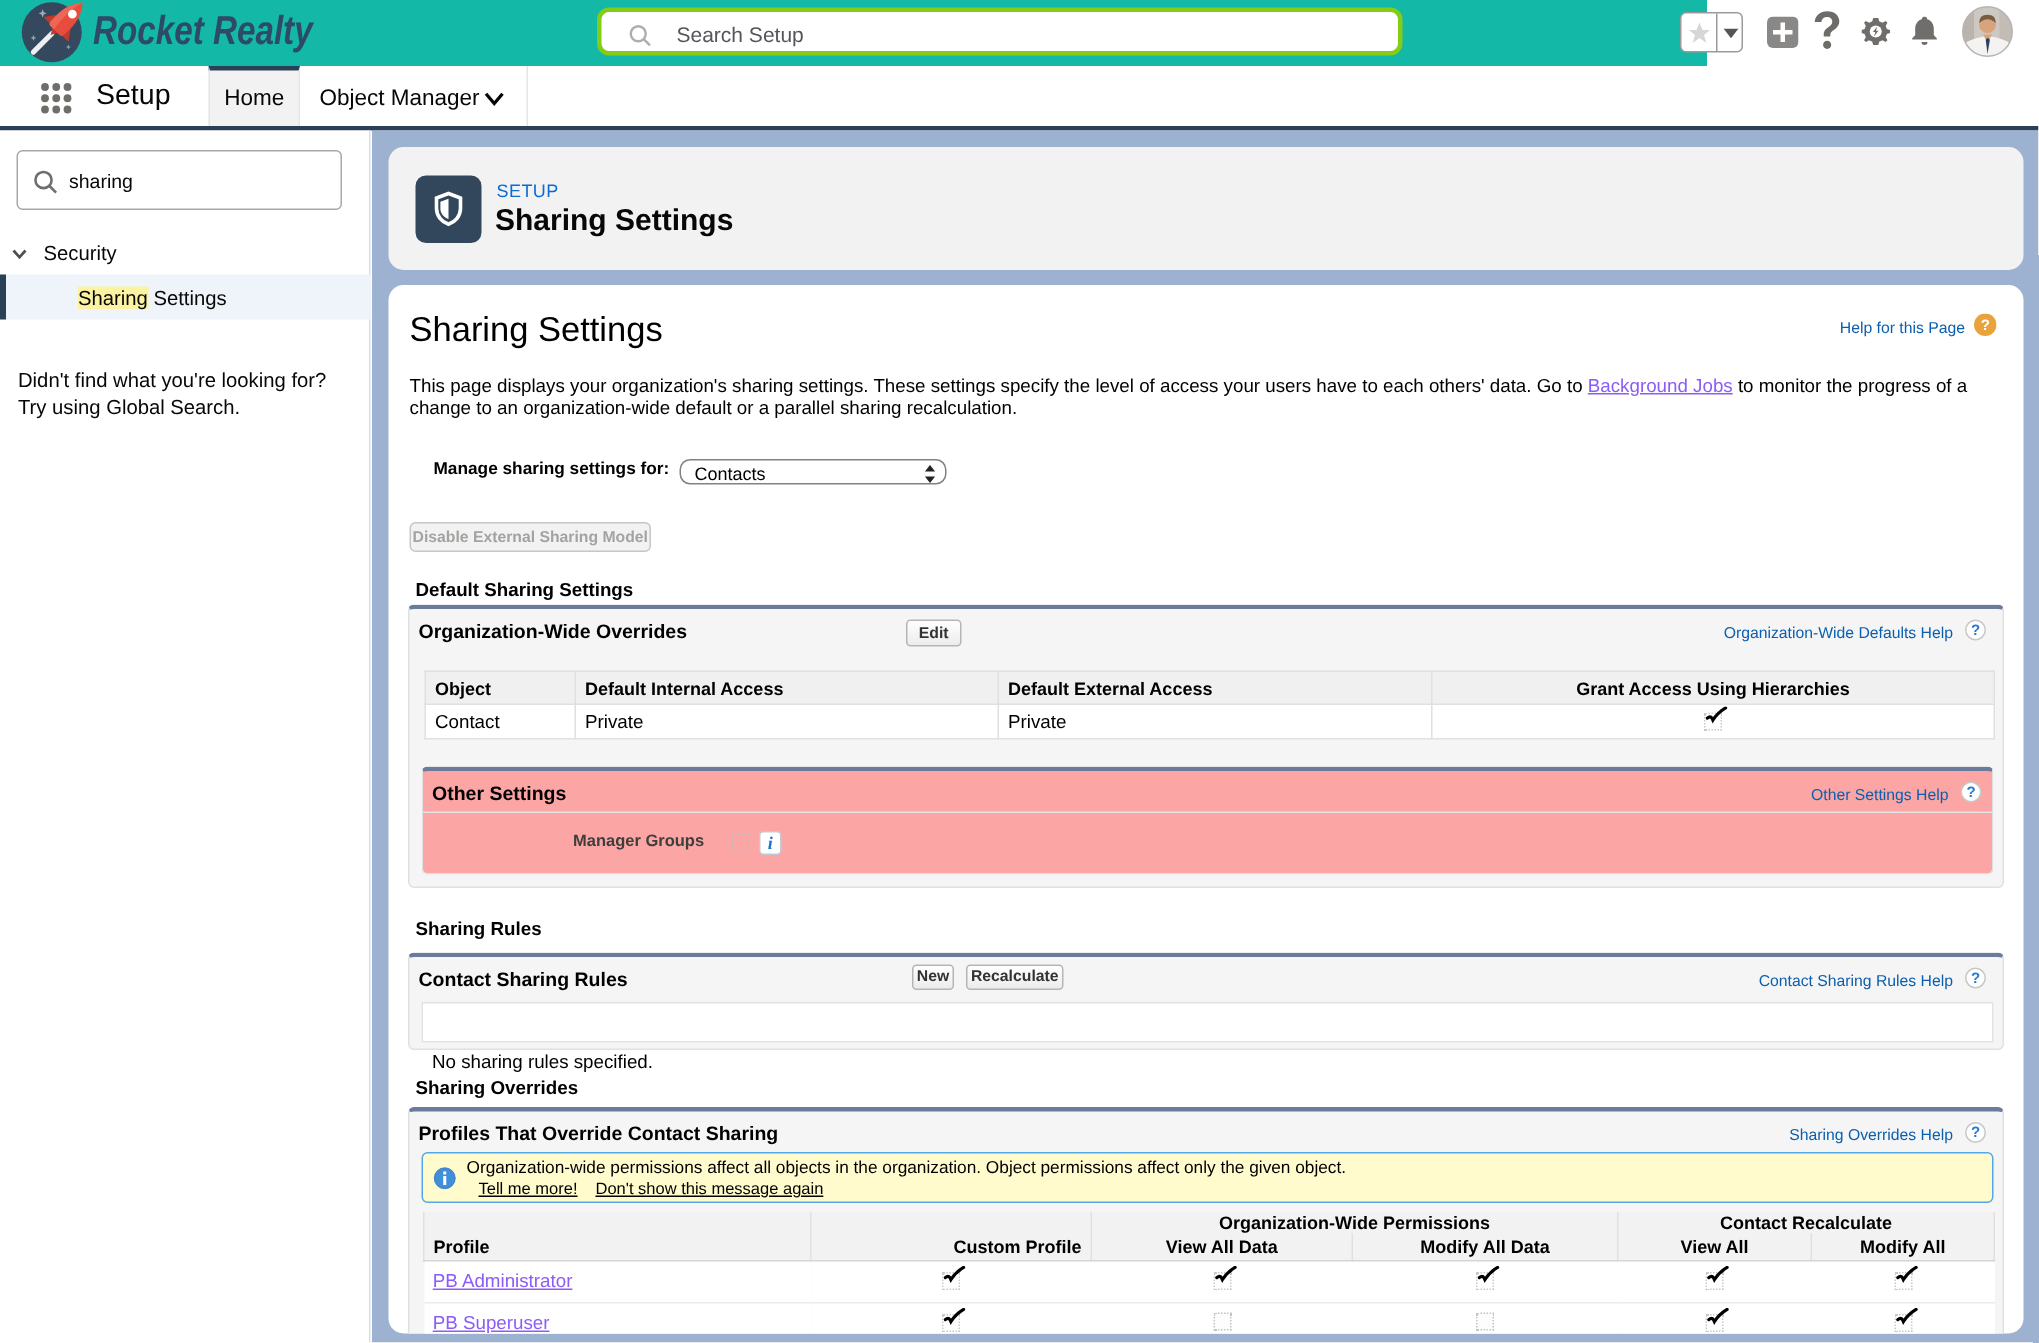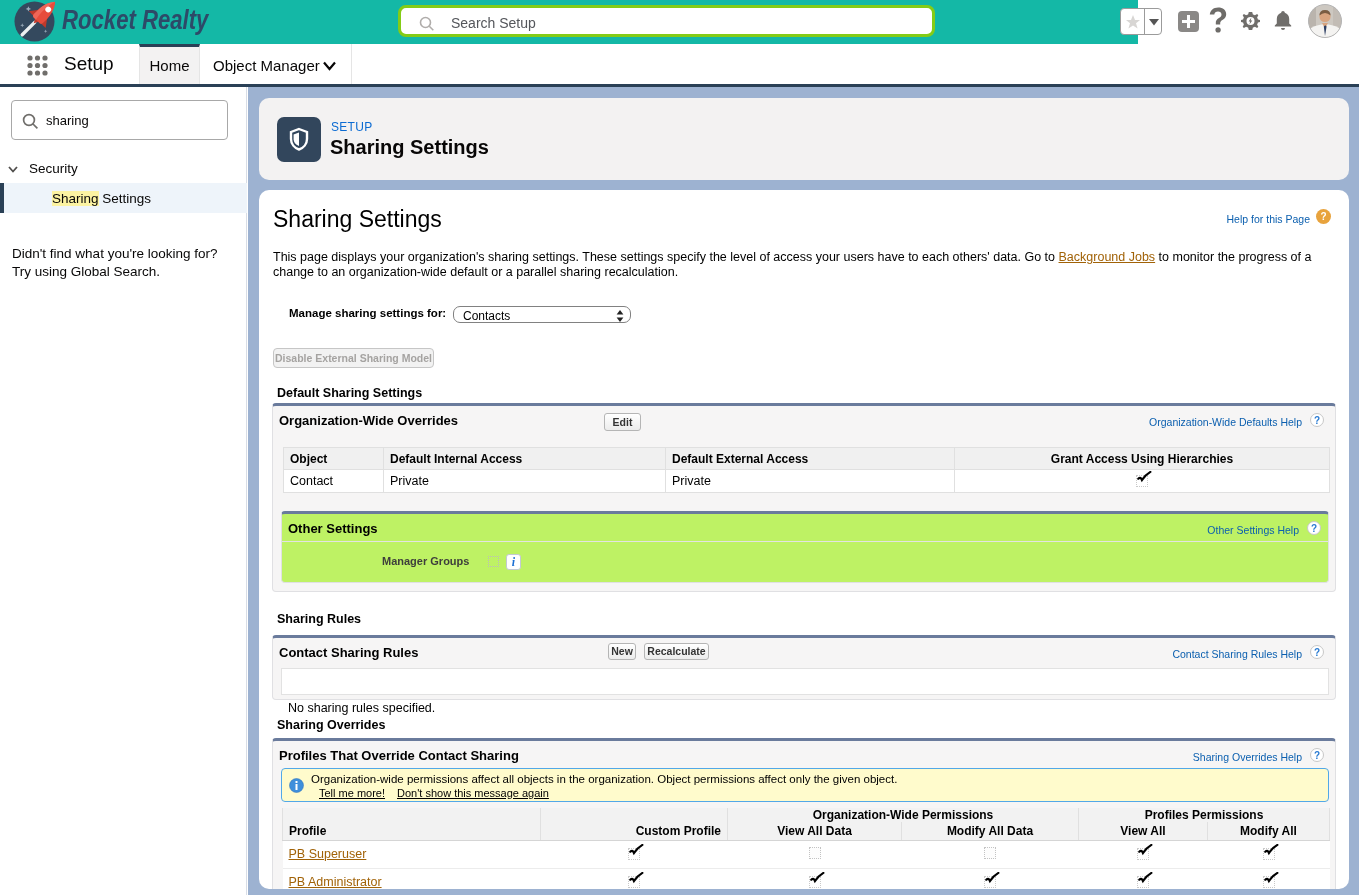--- a/index.html
+++ b/index.html
@@ -66,21 +66,21 @@
 .qcirc { position:absolute; width:14px; height:14px; border-radius:50%; background:#fff; border:1px solid #c8c8c8; color:#2a7bd2; font-size:10px; font-weight:bold; text-align:center; line-height:13px; }
 
 .btn { position:absolute; background:linear-gradient(#ffffff,#ececec); border:1px solid #b5b5b5; border-radius:3px; font-size:10.5px; font-weight:bold; color:#333; text-align:center; }
 
 
 #owdtable { position:absolute; left:10px; top:41px; width:1047px; border-collapse:collapse; }
 #owdtable th { background:#f0f0f0; border:1px solid #e0e0e0; font-size:12px; font-weight:bold; text-align:left; padding:0 6px; height:22px; }
 #owdtable td { background:#fff; border:1px solid #e0e0e0; font-size:12.5px; padding:0 6px; height:23px; }
 
 
-#othbox { position:absolute; left:8px; top:105px; width:1048px; height:72px; background:#bef264; border:1px solid #e0e0e3; border-top:3px solid #6a7b9c; border-radius:4px; }
+#othbox { position:absolute; left:8px; top:105px; width:1048px; height:72px; background:#fca5a5; border:1px solid #e0e0e3; border-top:3px solid #6a7b9c; border-radius:4px; }
 #othbox .divider { position:absolute; left:0; top:27px; width:100%; height:1px; background:#e3e3e3; }
 
 
 #csr-body { position:absolute; left:8px; top:30px; width:1048px; height:27px; background:#fff; border:1px solid #e2e2e2; }
 #csr-body span { position:absolute; left:6px; top:6px; font-size:12.5px;margin-top:26px; }
 
 
 #banner { position:absolute; left:8px; top:27px; width:1048px; height:34px; background:#fffbcc; border:1px solid #52a8e8; border-radius:4px; }
 #banner .l1 { position:absolute; left:29px; top:4px; font-size:11.5px; color:#000; }
 #banner .l2 { position:absolute; left:37px; top:18px; font-size:11px; color:#000; }
@@ -88,21 +88,21 @@
 
 
 #ovtable { position:absolute; left:9px; top:67px; width:1048px; border-collapse:collapse; }
 #ovtable th { background:#f2f2f2; font-size:12px; font-weight:bold; padding:0 6px; border-left:1px solid #e0e0e0; border-right:1px solid #e0e0e0; }
 #ovtable td { background:#fff; font-size:12.5px; padding:0 6px; border-bottom:1px solid #ececec; }
 #ovtable tr.colhdr th { border-bottom:1px solid #d5d5d5; }
 .unck { display:inline-block; width:12px; height:12px; border:1px dotted #c3c3c3; background:#fdfdfd; }
 .ckbox { position:relative; display:inline-block; width:12px; height:12px; border:1px dotted #c9c9c9; vertical-align:-2px; }
 .ckbox svg { position:absolute; left:0px; top:-5px; }
 
-a.plain { color:#a16207; text-decoration:underline; }
+a.plain { color:#8b5cf6; text-decoration:underline; }
 </style>
 </head>
 <body>
 <div id="page">
 
   <div id="ghead">
     <svg class="abs" style="left:14px;top:1px" width="41" height="41" viewBox="0 0 41 41">
       <circle cx="20.5" cy="20.5" r="20" fill="#34495e"></circle>
       <g transform="translate(30,12) rotate(45)">
         <rect x="-1.7" y="11.5" width="3.4" height="21" rx="1.7" fill="#ecf0f1"></rect>
@@ -314,55 +314,55 @@
               <a href="#" style="position:absolute;left:37px">Tell me more!</a>
               <a href="#" style="position:absolute;left:115px">Don't show this message again</a>
             </div>
         </div>
         <table id="ovtable">
           <tbody>
               <tr>
             <th style="width:258px"></th>
             <th style="width:187px"></th>
             <th colspan="2" style="width:351px;text-align:center;height:14px;padding:0">Organization-Wide Permissions</th>
-            <th colspan="2" style="text-align:center">Profiles Permissions</th>
+            <th colspan="2" style="text-align:center">Contact Recalculate</th>
           </tr>
           <tr class="colhdr">
             <th style="text-align:left;height:18px">Profile</th>
             <th style="text-align:right">Custom Profile</th>
             <th style="text-align:center;width:174px">View All Data</th>
             <th style="text-align:center;width:177px">Modify All Data</th>
             <th style="text-align:center;width:129px">View All</th>
             <th style="text-align:center">Modify All</th>
           </tr>
           <tr style="height:28px">
+            <td><a class="plain" href="#">PB Administrator</a></td>
+            <td style="text-align:center"><span class="ckbox"><svg width="15" height="14" viewBox="0 0 15 14">
+                      <path d="M1.2 7.8 C2.5 6.6 3.6 6.6 4.3 7.8 L4.9 9.1 C6.9 5.9 9.6 3.2 13.4 0.9" fill="none" stroke="#000" stroke-width="2.1" stroke-linecap="round"></path>
+                    </svg></span></td>
+            <td style="text-align:center"><span class="ckbox"><svg width="15" height="14" viewBox="0 0 15 14">
+                      <path d="M1.2 7.8 C2.5 6.6 3.6 6.6 4.3 7.8 L4.9 9.1 C6.9 5.9 9.6 3.2 13.4 0.9" fill="none" stroke="#000" stroke-width="2.1" stroke-linecap="round"></path>
+                    </svg></span></td>
+            <td style="text-align:center"><span class="ckbox"><svg width="15" height="14" viewBox="0 0 15 14">
+                      <path d="M1.2 7.8 C2.5 6.6 3.6 6.6 4.3 7.8 L4.9 9.1 C6.9 5.9 9.6 3.2 13.4 0.9" fill="none" stroke="#000" stroke-width="2.1" stroke-linecap="round"></path>
+                    </svg></span></td>
+            <td style="text-align:center"><span class="ckbox"><svg width="15" height="14" viewBox="0 0 15 14">
+                      <path d="M1.2 7.8 C2.5 6.6 3.6 6.6 4.3 7.8 L4.9 9.1 C6.9 5.9 9.6 3.2 13.4 0.9" fill="none" stroke="#000" stroke-width="2.1" stroke-linecap="round"></path>
+                    </svg></span></td>
+            <td style="text-align:center"><span class="ckbox"><svg width="15" height="14" viewBox="0 0 15 14">
+                      <path d="M1.2 7.8 C2.5 6.6 3.6 6.6 4.3 7.8 L4.9 9.1 C6.9 5.9 9.6 3.2 13.4 0.9" fill="none" stroke="#000" stroke-width="2.1" stroke-linecap="round"></path>
+                    </svg></span></td>
+          </tr>
+          <tr style="height:28px">
             <td><a class="plain" href="#">PB Superuser</a></td>
             <td style="text-align:center"><span class="ckbox"><svg width="15" height="14" viewBox="0 0 15 14">
                       <path d="M1.2 7.8 C2.5 6.6 3.6 6.6 4.3 7.8 L4.9 9.1 C6.9 5.9 9.6 3.2 13.4 0.9" fill="none" stroke="#000" stroke-width="2.1" stroke-linecap="round"></path>
                     </svg></span></td>
             <td style="text-align:center"><span class="unck"></span></td>
             <td style="text-align:center"><span class="unck"></span></td>
-            <td style="text-align:center"><span class="ckbox"><svg width="15" height="14" viewBox="0 0 15 14">
-                      <path d="M1.2 7.8 C2.5 6.6 3.6 6.6 4.3 7.8 L4.9 9.1 C6.9 5.9 9.6 3.2 13.4 0.9" fill="none" stroke="#000" stroke-width="2.1" stroke-linecap="round"></path>
-                    </svg></span></td>
-            <td style="text-align:center"><span class="ckbox"><svg width="15" height="14" viewBox="0 0 15 14">
-                      <path d="M1.2 7.8 C2.5 6.6 3.6 6.6 4.3 7.8 L4.9 9.1 C6.9 5.9 9.6 3.2 13.4 0.9" fill="none" stroke="#000" stroke-width="2.1" stroke-linecap="round"></path>
-                    </svg></span></td>
-          </tr>
-          <tr style="height:28px">
-            <td><a class="plain" href="#">PB Administrator</a></td>
-            <td style="text-align:center"><span class="ckbox"><svg width="15" height="14" viewBox="0 0 15 14">
-                      <path d="M1.2 7.8 C2.5 6.6 3.6 6.6 4.3 7.8 L4.9 9.1 C6.9 5.9 9.6 3.2 13.4 0.9" fill="none" stroke="#000" stroke-width="2.1" stroke-linecap="round"></path>
-                    </svg></span></td>
-            <td style="text-align:center"><span class="ckbox"><svg width="15" height="14" viewBox="0 0 15 14">
-                      <path d="M1.2 7.8 C2.5 6.6 3.6 6.6 4.3 7.8 L4.9 9.1 C6.9 5.9 9.6 3.2 13.4 0.9" fill="none" stroke="#000" stroke-width="2.1" stroke-linecap="round"></path>
-                    </svg></span></td>
-            <td style="text-align:center"><span class="ckbox"><svg width="15" height="14" viewBox="0 0 15 14">
-                      <path d="M1.2 7.8 C2.5 6.6 3.6 6.6 4.3 7.8 L4.9 9.1 C6.9 5.9 9.6 3.2 13.4 0.9" fill="none" stroke="#000" stroke-width="2.1" stroke-linecap="round"></path>
-                    </svg></span></td>
             <td style="text-align:center"><span class="ckbox"><svg width="15" height="14" viewBox="0 0 15 14">
                       <path d="M1.2 7.8 C2.5 6.6 3.6 6.6 4.3 7.8 L4.9 9.1 C6.9 5.9 9.6 3.2 13.4 0.9" fill="none" stroke="#000" stroke-width="2.1" stroke-linecap="round"></path>
                     </svg></span></td>
             <td style="text-align:center"><span class="ckbox"><svg width="15" height="14" viewBox="0 0 15 14">
                       <path d="M1.2 7.8 C2.5 6.6 3.6 6.6 4.3 7.8 L4.9 9.1 C6.9 5.9 9.6 3.2 13.4 0.9" fill="none" stroke="#000" stroke-width="2.1" stroke-linecap="round"></path>
                     </svg></span></td>
           </tr>
         </tbody>
           </table>
       </div>

